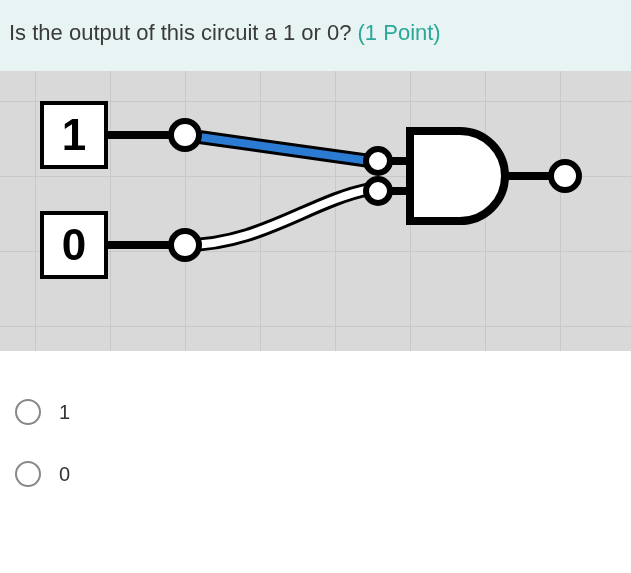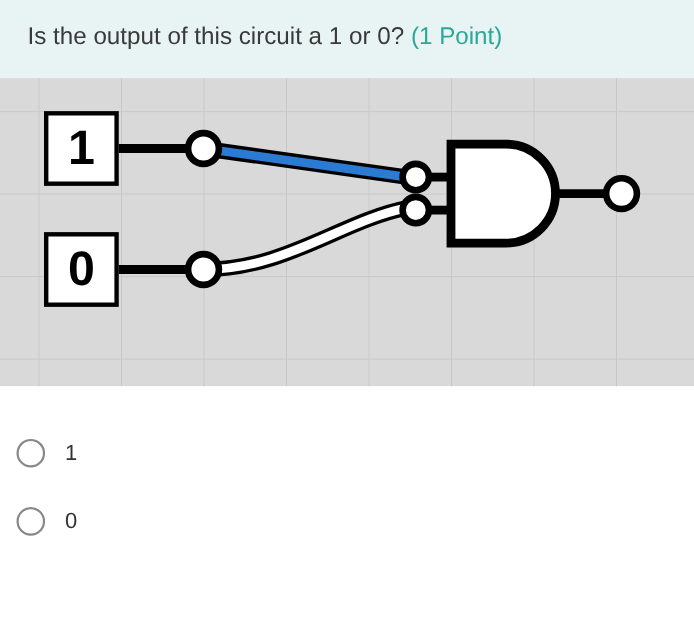--- a/index.html
+++ b/index.html
@@ -5,21 +5,21 @@
     * { box-sizing: border-box; margin: 0; padding: 0; }
     body {
       font-family: 'Segoe UI', Arial, sans-serif;
       background: #fff;
       width: 631px;
       height: 573px;
       overflow: hidden;
     }
     .question-header {
       background: #e8f3f3;
-      padding: 20px 25px 25px 25px;
+      padding: 20px 25px 25px 9px;
       font-size: 22px;
       color: #3a3a3a;
     }
     .points {
       color: #2aa89a;
     }
     .circuit-area {
       position: relative;
       width: 631px;
       height: 280px;

